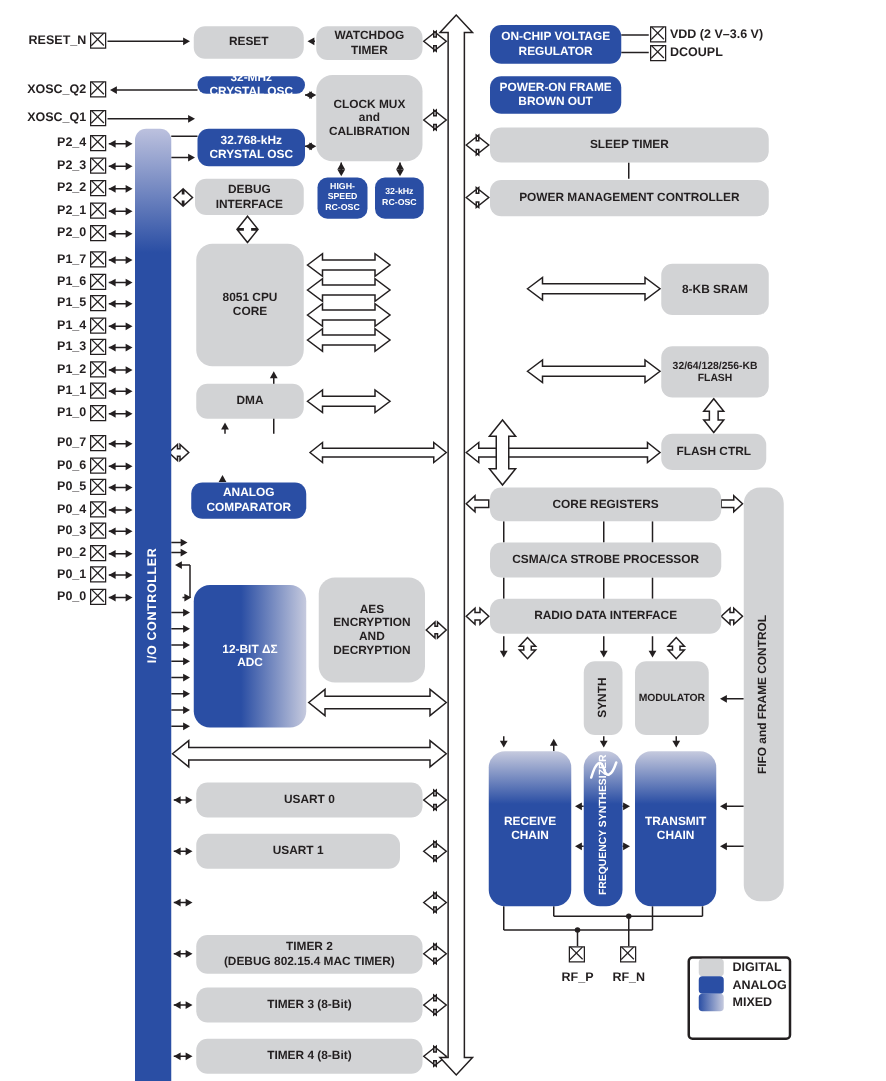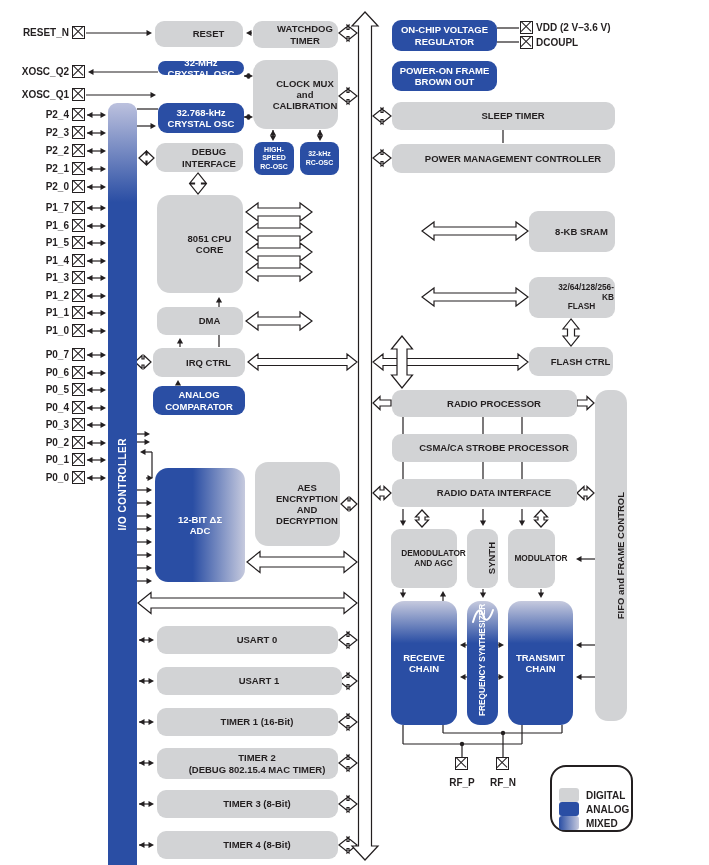--- a/index.html
+++ b/index.html
@@ -2,21 +2,21 @@
 <html><head>
 <meta charset="utf-8">
 <style>
   html,body{margin:0;padding:0;background:#fff;}
   .stage{position:relative;width:709px;height:865px;background:#fff;overflow:hidden;
          font-family:"Liberation Sans",sans-serif;}
   #wires{position:absolute;left:0;top:0;z-index:1;}
   .blk{position:absolute;z-index:2;display:flex;flex-direction:column;align-items:center;
        justify-content:center;text-align:center;font:700 9.5px/1.18 "Liberation Sans",sans-serif;
        color:#231f20;border-radius:9px;box-sizing:border-box;padding:1px;}
-  .gray{background:#d2d3d5;padding-left:20px;}
+  .gray{background:#d2d3d5;}
   .blue{background:#2a4ea4;color:#fff;}
   .big{border-radius:13px;}
   .mixh{background:linear-gradient(to right,#2a4ea4 42%,#c6cade 100%);color:#fff;}
   .mixv{background:linear-gradient(to bottom,#c6cade 0%,#2a4ea4 34%);color:#fff;}
   .f8{font-size:8.3px;text-align:right;}
   .f7{font-size:7px;line-height:1.15;}
   .vspan{writing-mode:vertical-rl;transform:rotate(180deg);}
   .iobar{position:absolute;left:108px;top:103px;width:29px;height:762px;z-index:2;
          border-radius:9px 9px 0 0;display:flex;align-items:center;justify-content:center;
          background:linear-gradient(to bottom,#bcc1de 0%,#2a4ea4 13%,#2a4ea4 100%);}
@@ -26,22 +26,22 @@
   .pin .lbl{width:64px;text-align:right;white-space:nowrap;}
   .pin.pr .lbl{width:auto;text-align:left;}
   .px{width:13px;height:13px;border:1.5px solid #231f20;box-sizing:border-box;position:relative;
       background:#fff;flex:0 0 auto;}
   .px::before,.px::after{content:"";position:absolute;left:-2.1px;top:4.3px;width:14.2px;
       height:1.3px;background:#231f20;}
   .px::before{transform:rotate(45deg);} .px::after{transform:rotate(-45deg);}
   .rfl{position:absolute;z-index:3;width:44px;text-align:center;
        font:700 10px "Liberation Sans",sans-serif;color:#231f20;}
   .legend{position:absolute;left:550px;top:765px;width:83px;height:67px;z-index:3;
-          border:2px solid #231f20;border-radius:16px;background:#fff;box-sizing:border-box;
-          display:flex;flex-direction:column;justify-content:flex-end;padding-left:7px;}
+          border:2px solid #231f20;border-radius:4px;background:#fff;box-sizing:border-box;
+          display:flex;flex-direction:column;justify-content:flex-start;padding-left:7px;}
   .lrow{display:flex;align-items:center;gap:7px;font:600 10px "Liberation Sans",sans-serif;color:#231f20;}
   .sw{width:20px;height:14px;border-radius:3px;flex:0 0 auto;}
   .sw.d{background:#d2d3d5;} .sw.a{background:#2a4ea4;}
   .sw.m{background:linear-gradient(to right,#2a4ea4 0%,#c6cade 100%);}
   .sine{position:absolute;z-index:3;}
 </style>
 </head>
 <body>
 
 <div class="stage">
@@ -283,45 +283,39 @@
       <span>DEBUG</span>
       <span>INTERFACE</span>
     </div>
   <div class="blk gray big" style="left:157px;top:195px;width:86px;height:98px">
       <span>8051 CPU</span>
       <span>CORE</span>
     </div>
   <div class="blk gray" style="left:157px;top:307px;width:86px;height:28px">
       <span>DMA</span>
     </div>
-  <div class="blk gray" style="left:153px;top:348px;width:92px;height:29px">
-      <span>IRQ CTRL</span>
-    </div>
   <div class="blk blue" style="left:153px;top:386px;width:92px;height:29px">
       <span>ANALOG</span>
       <span>COMPARATOR</span>
     </div>
   <div class="blk mixh big" style="left:155px;top:468px;width:90px;height:114px">
       <span>12-BIT ΔΣ</span>
       <span>ADC</span>
     </div>
   <div class="blk gray big" style="left:255px;top:462px;width:85px;height:84px">
       <span>AES</span>
       <span>ENCRYPTION</span>
       <span>AND</span>
       <span>DECRYPTION</span>
     </div>
   <div class="blk gray" style="left:157px;top:626px;width:181px;height:28px">
       <span>USART 0</span>
     </div>
-  <div class="blk gray" style="left:157px;top:667px;width:185px;height:28px">
+  <div class="blk gray" style="left:157px;top:667px;width:163px;height:28px">
       <span>USART 1</span>
-    </div>
-  <div class="blk gray" style="left:157px;top:708px;width:181px;height:28px">
-      <span>TIMER 1 (16-Bit)</span>
     </div>
   <div class="blk gray" style="left:157px;top:748px;width:181px;height:31px">
       <span>TIMER 2</span>
       <span>(DEBUG 802.15.4 MAC TIMER)</span>
     </div>
   <div class="blk gray" style="left:157px;top:790px;width:181px;height:28px">
       <span>TIMER 3 (8-Bit)</span>
     </div>
   <div class="blk gray" style="left:157px;top:831px;width:181px;height:28px">
       <span>TIMER 4 (8-Bit)</span>
@@ -364,36 +358,32 @@
       <span>8-KB SRAM</span>
     </div>
   <div class="blk gray f8" style="left:529px;top:277px;width:86px;height:41px">
       <span>32/64/128/256-KB</span>
       <span>FLASH</span>
     </div>
   <div class="blk gray" style="left:529px;top:347px;width:84px;height:29px">
       <span>FLASH CTRL</span>
     </div>
   <div class="blk gray" style="left:392px;top:390px;width:185px;height:27px">
-      <span>RADIO PROCESSOR</span>
+      <span>CORE REGISTERS</span>
     </div>
   <div class="blk gray" style="left:392px;top:434px;width:185px;height:28px">
       <span>CSMA/CA STROBE PROCESSOR</span>
     </div>
   <div class="blk gray" style="left:392px;top:479px;width:185px;height:28px">
       <span>RADIO DATA INTERFACE</span>
     </div>
-  <div class="blk gray f8" style="left:391px;top:529px;width:66px;height:59px">
-      <span>DEMODULATOR</span>
-      <span>AND AGC</span>
-    </div>
   <div class="blk gray" style="left:467px;top:529px;width:31px;height:59px">
       <span class="vspan">SYNTH</span>
     </div>
-  <div class="blk gray f8" style="left:508px;top:529px;width:47px;height:59px">
+  <div class="blk gray f8" style="left:508px;top:529px;width:59px;height:59px">
       <span>MODULATOR</span>
     </div>
   <div class="blk mixv big" style="left:391px;top:601px;width:66px;height:124px">
       <span>RECEIVE</span>
       <span>CHAIN</span>
     </div>
   <div class="blk mixv big f8" style="left:467px;top:601px;width:31px;height:124px">
       <span class="vspan" style="height:118px">FREQUENCY SYNTHESIZER</span>
     </div>
   <div class="blk mixv big" style="left:508px;top:601px;width:65px;height:124px">

